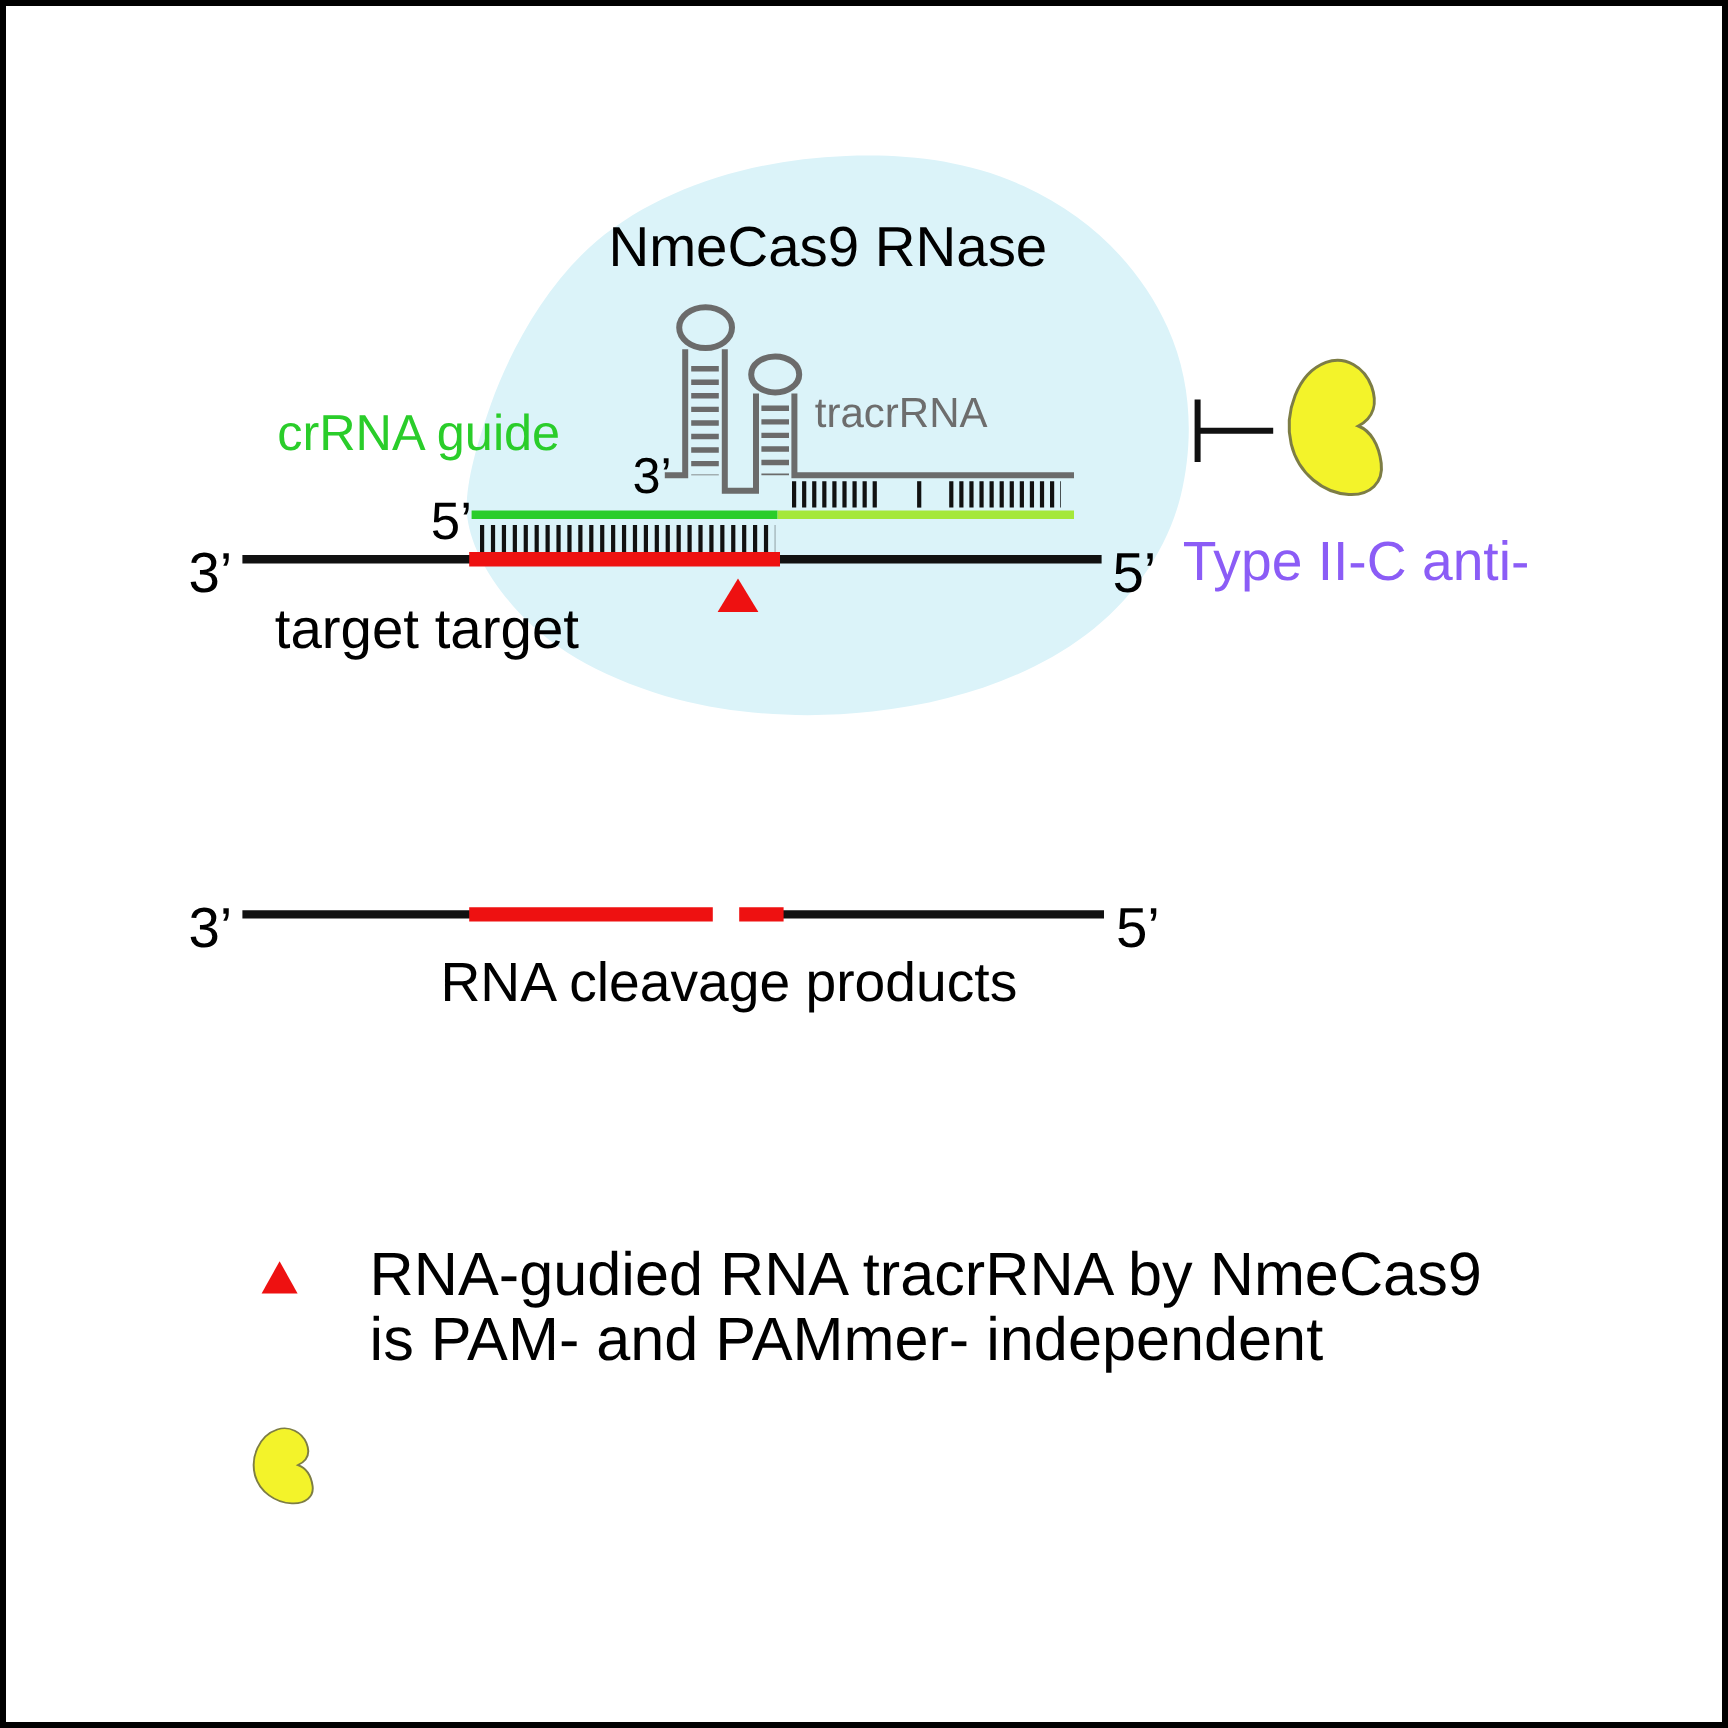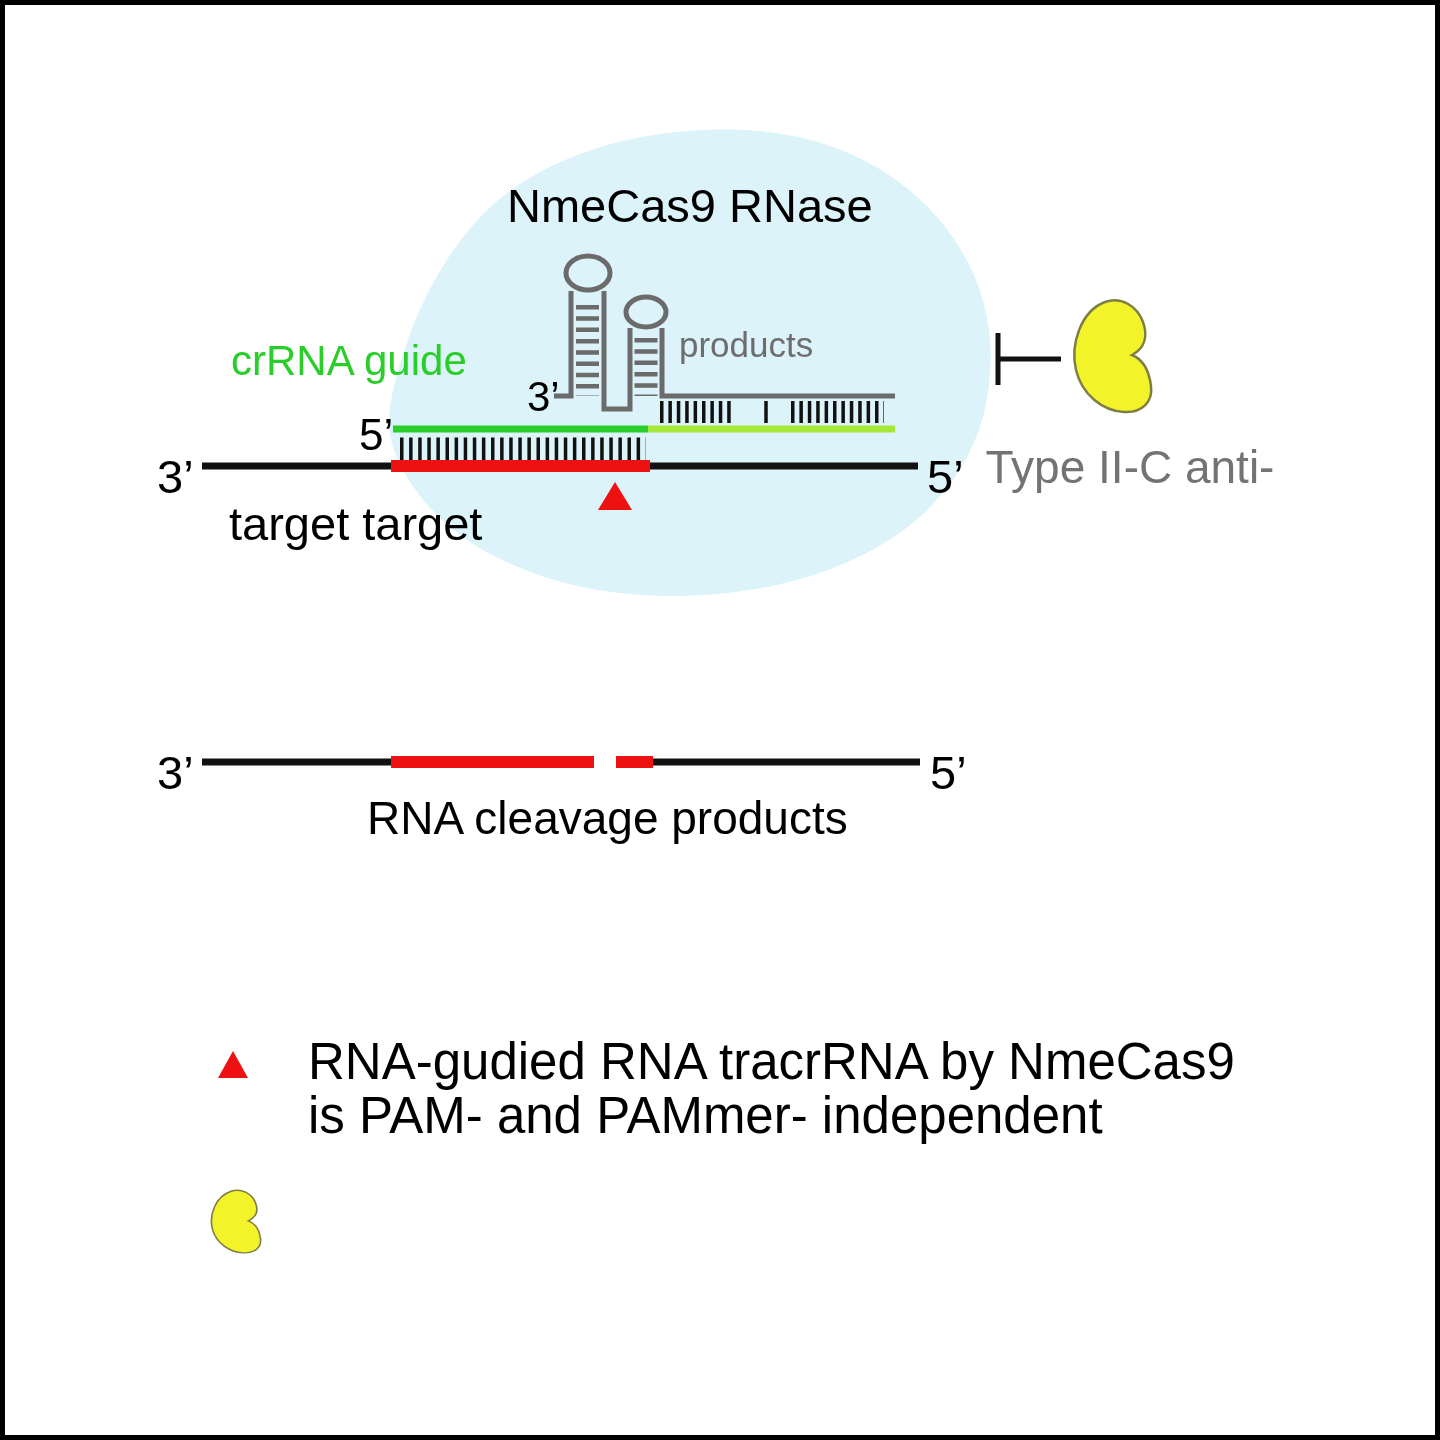--- a/index.html
+++ b/index.html
@@ -8,21 +8,21 @@
     width:1440px;height:1440px;
     box-sizing:border-box;
     border:5px solid #000;
     background:#fff;
     font-family:"Liberation Sans","DejaVu Sans",sans-serif;
     overflow:hidden;
   }
   .lbl{position:absolute;white-space:nowrap;line-height:1.05;}
   .black{color:#000;}
   .graytxt{color:#6d6d6d;}
-  .darktxt{color:#737373;}
+  .darktxt{color:#8b5cf6;}
   svg{position:absolute;left:0;top:0;}
 </style>
 </head>
 <body>
 
 <div id="canvas">
 
   <svg width="1440" height="1440" viewBox="0 0 1440 1440">
 
     <path d="M700,125
@@ -75,21 +75,21 @@
     <polygon points="213,1073 243,1073 228,1046" fill="#ee1111"></polygon>
     <path stroke="#7d7d45" stroke-width="2.5" transform="translate(203,1184) scale(0.64,0.56)" d="M36,4 C52,-2 68,8 74,24 C79,38 76,50 63,57
          C73,61 80,72 82,88 C84,104 73,115 55,114
          C34,113 13,97 7,72 C1,46 12,13 36,4 Z" fill="#f3f32a"></path>
   </svg>
 
   <div class="lbl black" style="left:502px;top:176px;font-size:47px;">NmeCas9 RNase</div>
 
   <div class="lbl" style="left:186px;top:334px;font-size:42px;color:#2acd2a;margin-left:40px;">crRNA guide</div>
 
-  <div class="lbl graytxt" style="left:674px;top:322px;font-size:35px;">products</div>
+  <div class="lbl graytxt" style="left:674px;top:322px;font-size:35px;">tracrRNA</div>
 
   <div class="lbl black" style="left:522px;top:370px;font-size:42px;">3’</div>
 
   <div class="lbl black" style="left:354px;top:407px;font-size:44px;">5’</div>
 
   <div class="lbl black" style="left:152px;top:447px;font-size:47px;">3’</div>
 
   <div class="lbl black" style="left:922px;top:447px;font-size:47px;">5’</div>
 
   <div class="lbl black" style="left:224px;top:494px;font-size:47px;">target target</div>

